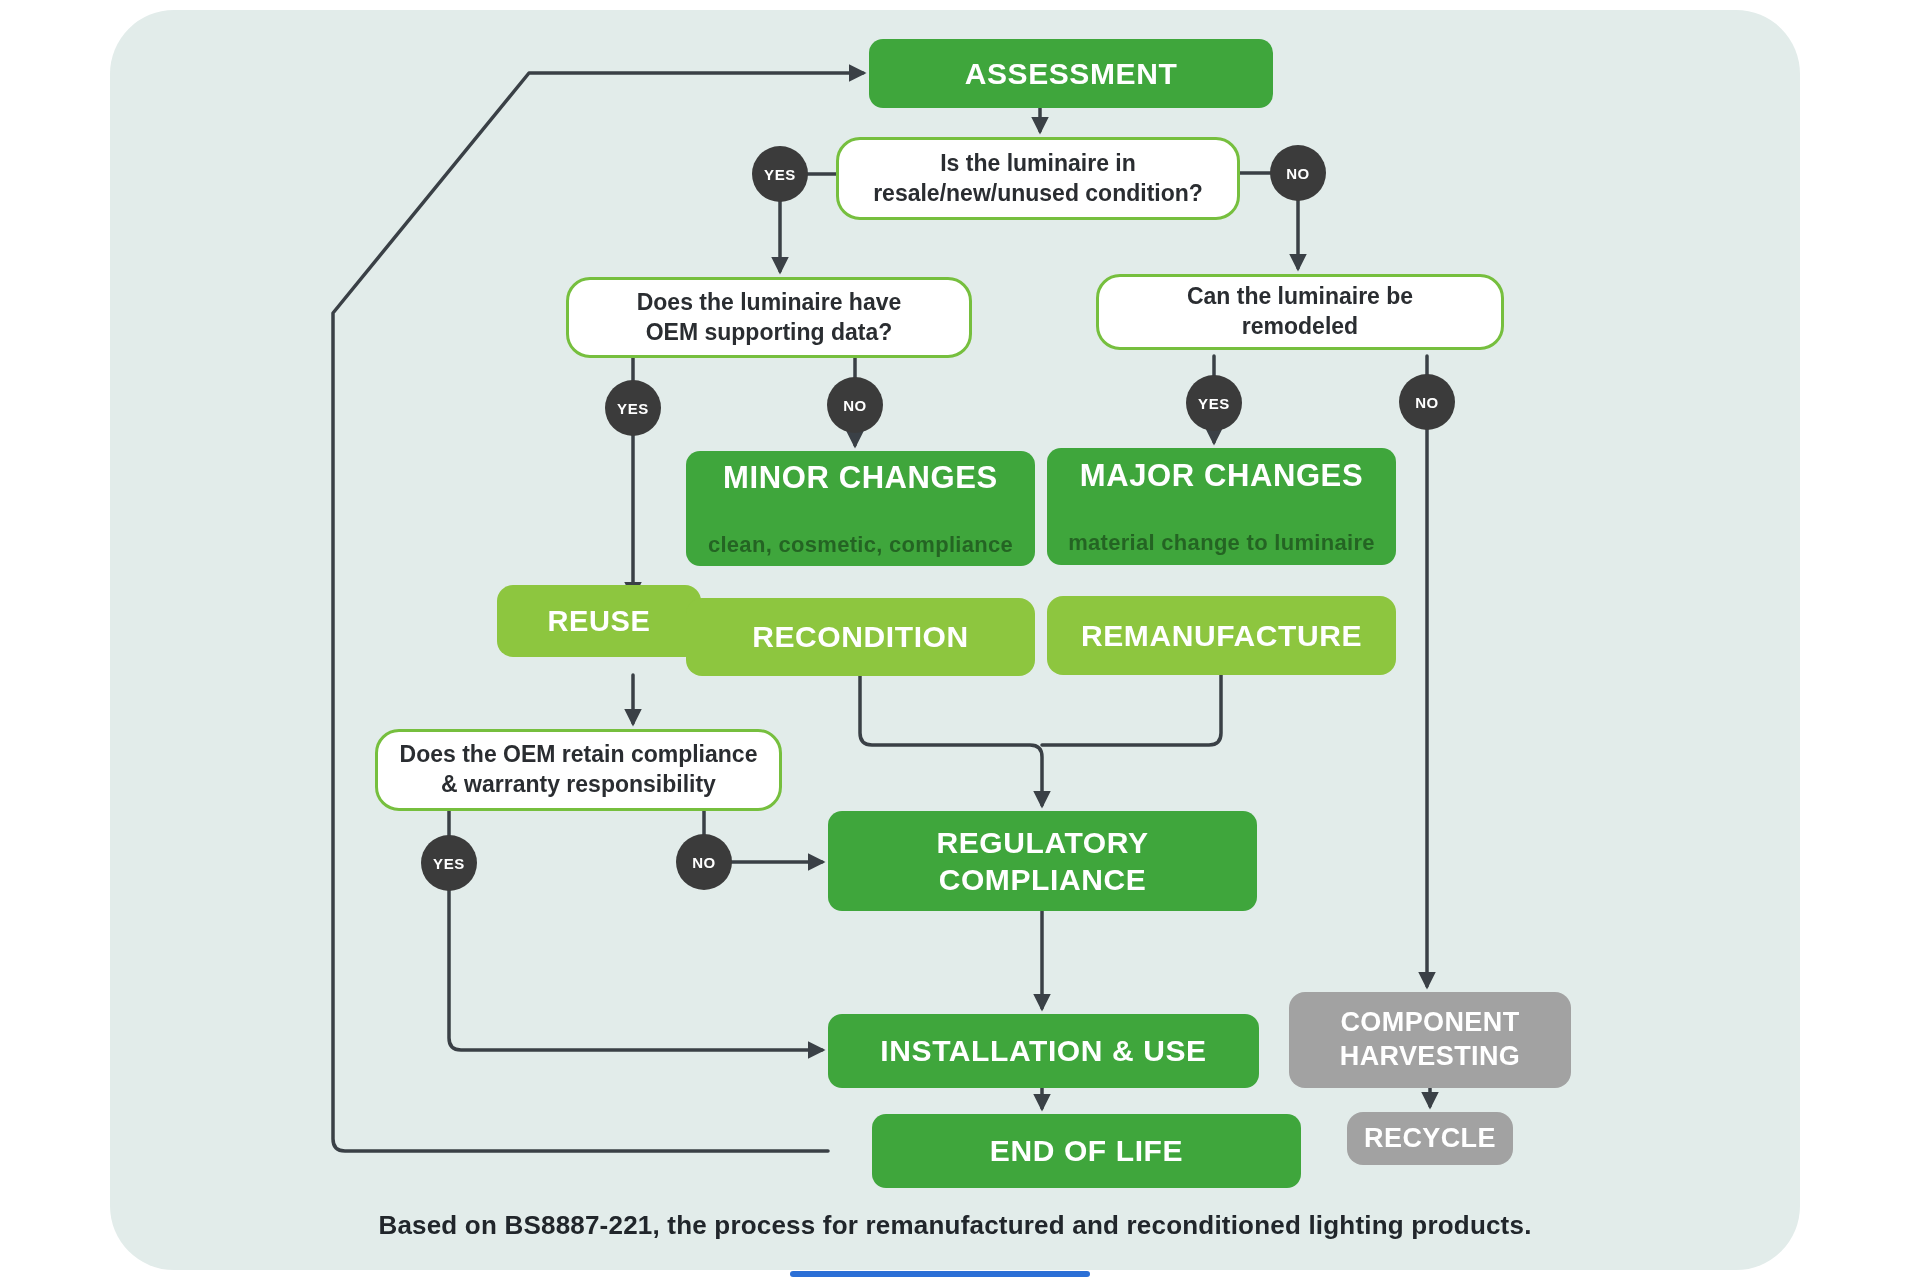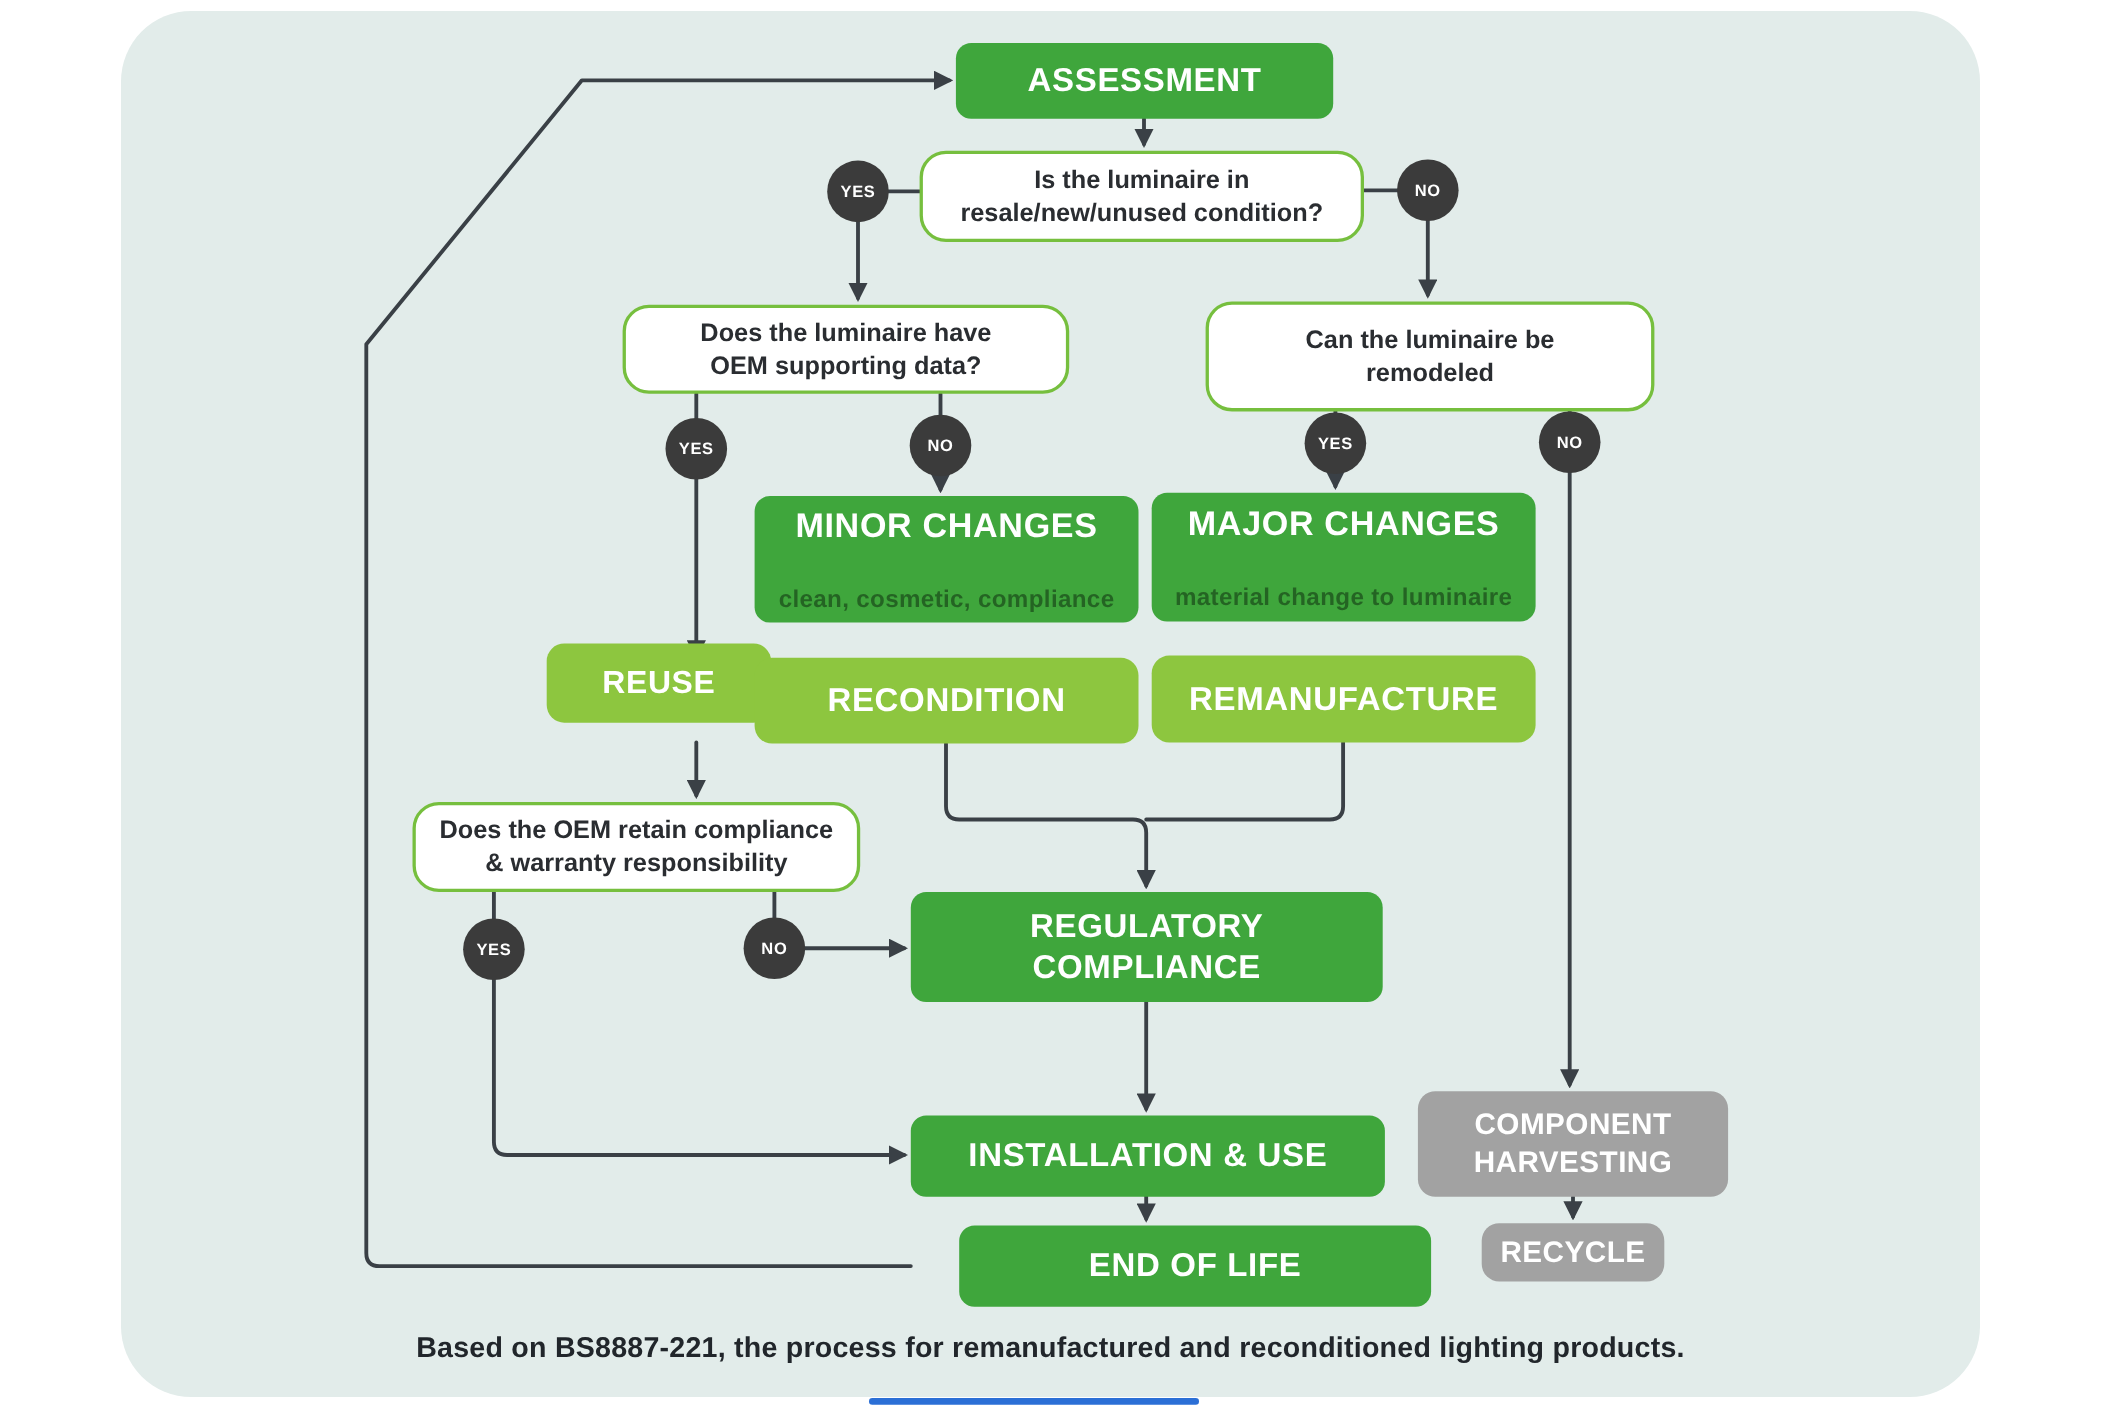--- a/index.html
+++ b/index.html
@@ -68,39 +68,39 @@
       <path d="M1221,675 L1221,733 Q1221,745 1209,745 L1042,745"></path>
       <path d="M449,811 L449,1038 Q449,1050 461,1050 L822,1050" marker-end="url(#arrow)"></path>
       <path d="M704,811 L704,862 L822,862" marker-end="url(#arrow)"></path>
       <path d="M1042,911 L1042,1008" marker-end="url(#arrow)"></path>
       <path d="M1042,1087 L1042,1108" marker-end="url(#arrow)"></path>
       <path d="M828,1151 L345,1151 Q333,1151 333,1139 L333,313 L529,73 L863,73" marker-end="url(#arrow)"></path>
       <path d="M1430,1088 L1430,1106" marker-end="url(#arrow)"></path>
     </g>
   </svg>
 
-  <div class="node green" style="left:869px;top:39px;width:343px;height:69px;font-size:30px;">
+  <div class="node green" style="left:869px;top:39px;width:404px;height:69px;font-size:30px;">
     <span>ASSESSMENT</span>
   </div>
 
   <div class="node decision" style="left:836px;top:137px;width:404px;height:83px;font-size:23px;">
     <div>
       <span class="line">Is the luminaire in</span>
       <span class="line">resale/new/unused condition?</span>
     </div>
   </div>
 
   <div class="node decision" style="left:566px;top:277px;width:406px;height:81px;font-size:23px;">
     <div>
       <span class="line">Does the luminaire have</span>
       <span class="line">OEM supporting data?</span>
     </div>
   </div>
 
-  <div class="node decision" style="left:1096px;top:274px;width:408px;height:100px;font-size:23px;">
+  <div class="node decision" style="left:1096px;top:274px;width:408px;height:76px;font-size:23px;">
     <div>
       <span class="line">Can the luminaire be</span>
       <span class="line">remodeled</span>
     </div>
   </div>
 
   <div class="node green stack" style="left:686px;top:451px;width:349px;height:115px;">
     <span class="big">MINOR CHANGES</span>
     <span class="sub">clean, cosmetic, compliance</span>
   </div>

